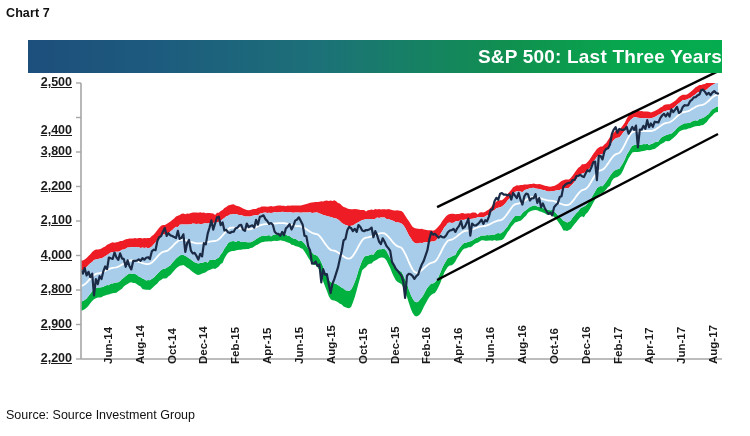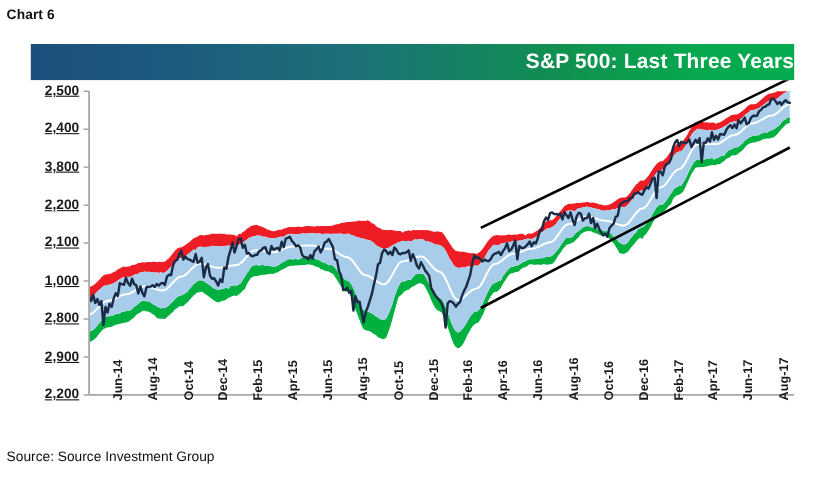--- a/index.html
+++ b/index.html
@@ -92,21 +92,21 @@
     left: 6px;
     top: 408px;
     font-size: 12.5px;
     color: #111111;
     font-weight: normal;
   }
 </style>
 </head>
 <body>
 
-<div id="chart-label">Chart 6</div>
+<div id="chart-label">Chart 7</div>
 
 <div id="chart-frame">
 
   <div id="title-bar">
     <div id="title-text">S&amp;P 500: Last Three Years</div>
   </div>
 
   <div id="plot-wrap">
     <svg id="plot-svg" width="694" height="317" viewBox="0 0 694 317">
       <defs>
@@ -136,25 +136,25 @@
           <line x1="48" x2="53" y1="148" y2="148" stroke="#a6a6a6" stroke-width="1.4"></line>
           <line x1="48" x2="53" y1="182.5" y2="182.5" stroke="#a6a6a6" stroke-width="1.4"></line>
           <line x1="48" x2="53" y1="217" y2="217" stroke="#a6a6a6" stroke-width="1.4"></line>
           <line x1="48" x2="53" y1="251.5" y2="251.5" stroke="#a6a6a6" stroke-width="1.4"></line>
           <line x1="48" x2="53" y1="286" y2="286" stroke="#a6a6a6" stroke-width="1.4"></line>
         </g>
     </svg>
 
     <div id="ytick-labels">
         <div class="ytick-label" style="left: 0px; width: 44px; top: 2px;">2,500</div>
-        <div class="ytick-label" style="left: 0px; width: 44px; top: 36px;">2,400</div>
+        <div class="ytick-label" style="left: 0px; width: 44px; top: 50px;">2,400</div>
         <div class="ytick-label" style="left: 0px; width: 44px; top: 71px;">3,800</div>
         <div class="ytick-label" style="left: 0px; width: 44px; top: 105.5px;">2,200</div>
         <div class="ytick-label" style="left: 0px; width: 44px; top: 140px;">2,100</div>
-        <div class="ytick-label" style="left: 0px; width: 44px; top: 174.5px;">1,000</div>
+        <div class="ytick-label" style="left: 0px; width: 44px; top: 174.5px;">4,000</div>
         <div class="ytick-label" style="left: 0px; width: 44px; top: 209px;">2,800</div>
         <div class="ytick-label" style="left: 0px; width: 44px; top: 243.5px;">2,900</div>
         <div class="ytick-label" style="left: 0px; width: 44px; top: 278px;">2,200</div>
       </div>
     <div id="xtick-labels">
         <div class="xtick-label" style="left: 73.925px; top: 291px;">Jun-14</div>
         <div class="xtick-label" style="left: 105.775px; top: 291px;">Aug-14</div>
         <div class="xtick-label" style="left: 137.625px; top: 291px;">Oct-14</div>
         <div class="xtick-label" style="left: 169.475px; top: 291px;">Dec-14</div>
         <div class="xtick-label" style="left: 201.325px; top: 291px;">Feb-15</div>

